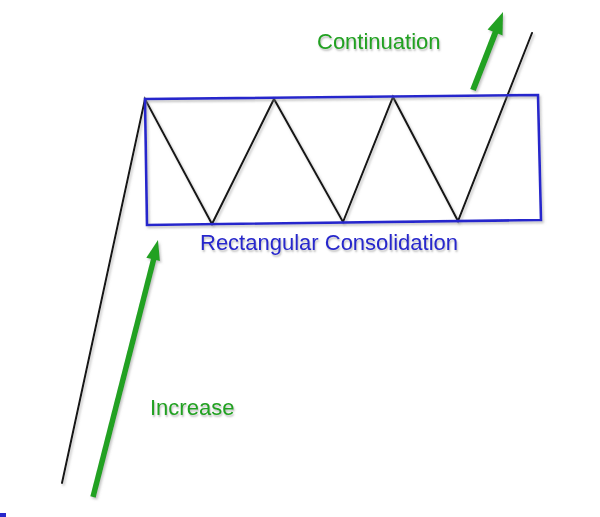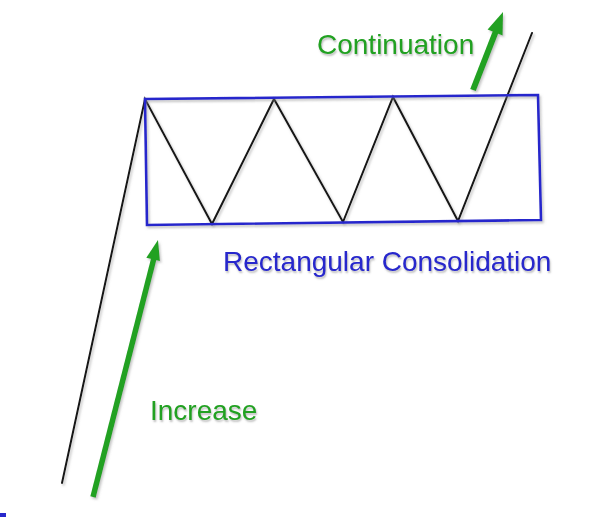--- a/index.html
+++ b/index.html
@@ -45,37 +45,36 @@
   .arrow-shaft.thin  { stroke-width: 5.5; }
   .arrow-head {
     fill: var(--green, #21A121);
     stroke: none;
   }
   .artifact {
     fill: var(--blue, #2727CC);
   }
   .label {
     position: absolute;
-    font-size: 28px;
+    font-size: 22px;
     line-height: 1.15;
     white-space: nowrap;
     letter-spacing: 0px;
     text-shadow: 1px 2px 2px rgba(110,110,110,0.45);
     user-select: none;
   }
   .label-continuation {
     left: 317px;
     top: 29px;
     color: var(--green, #21A121);
   }
   .label-consolidation {
     left: 200px;
-    top: 246px;
+    top: 230px;
     color: var(--blue, #2727CC);
-    margin-left: 23px;
   }
   .label-increase {
     left: 150px;
     top: 395px;
     color: var(--green, #21A121);
   }
 </style>
 </head>
 <body>
 

